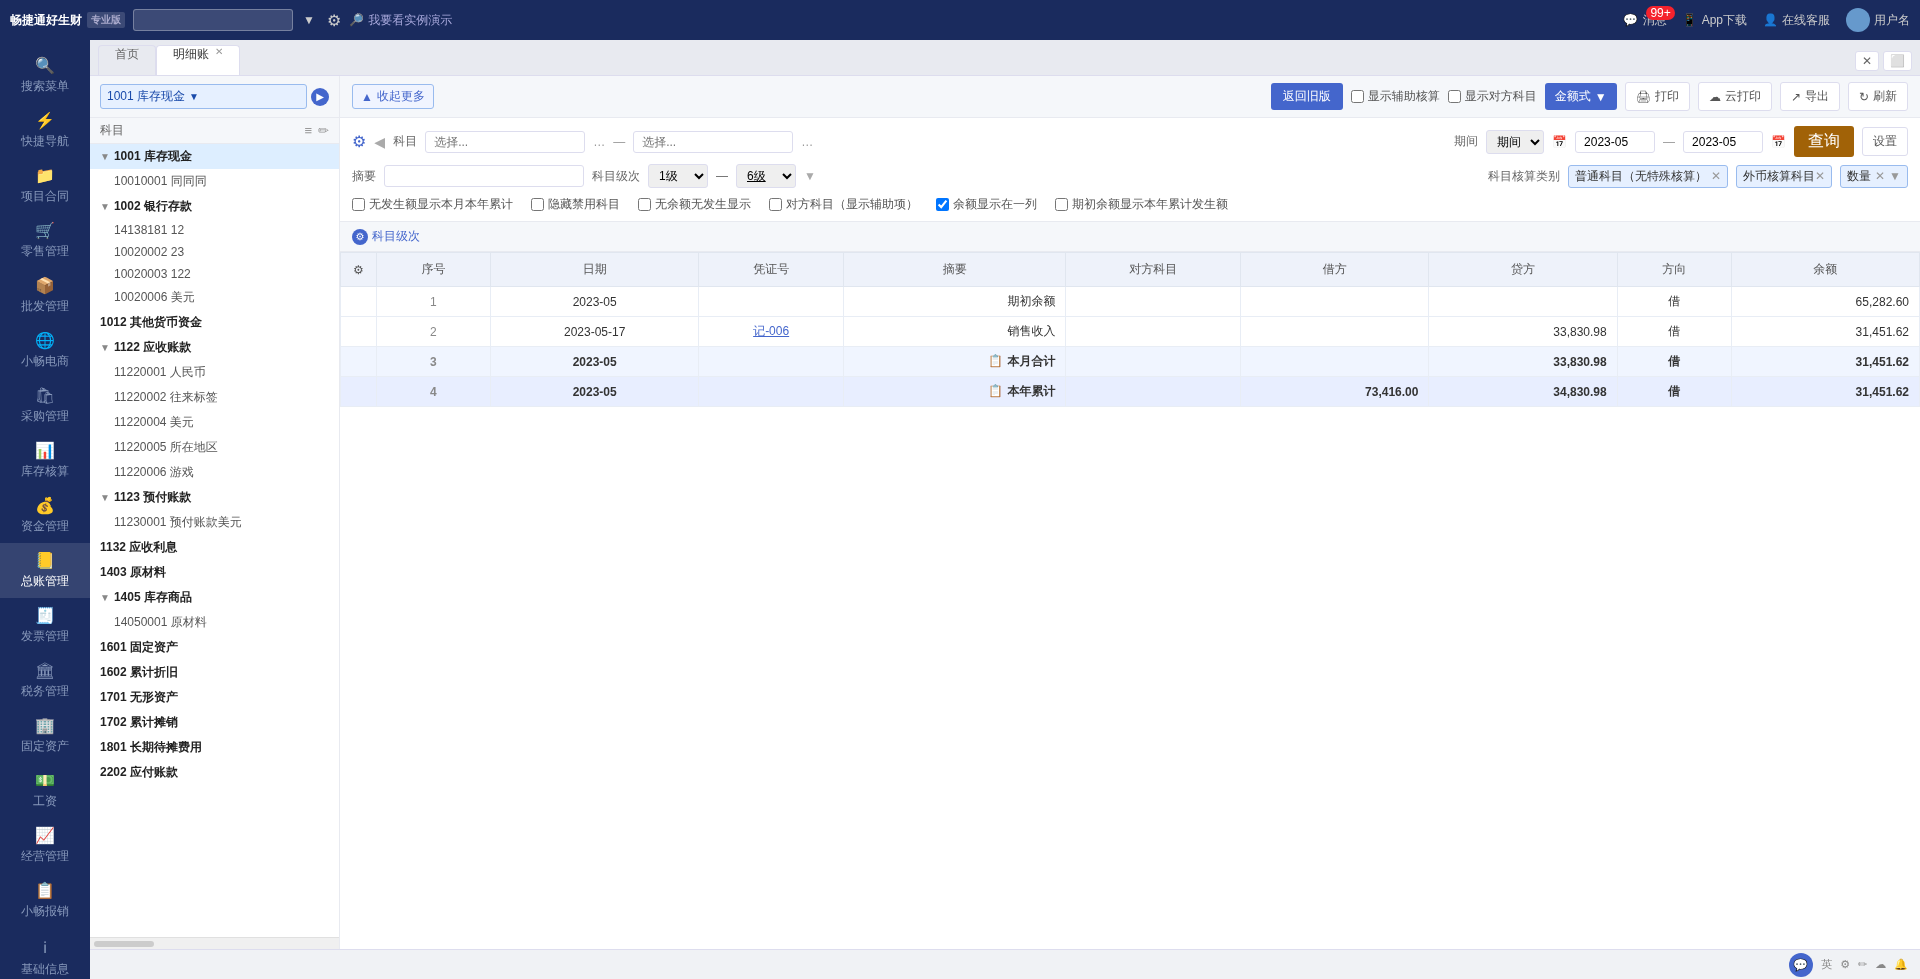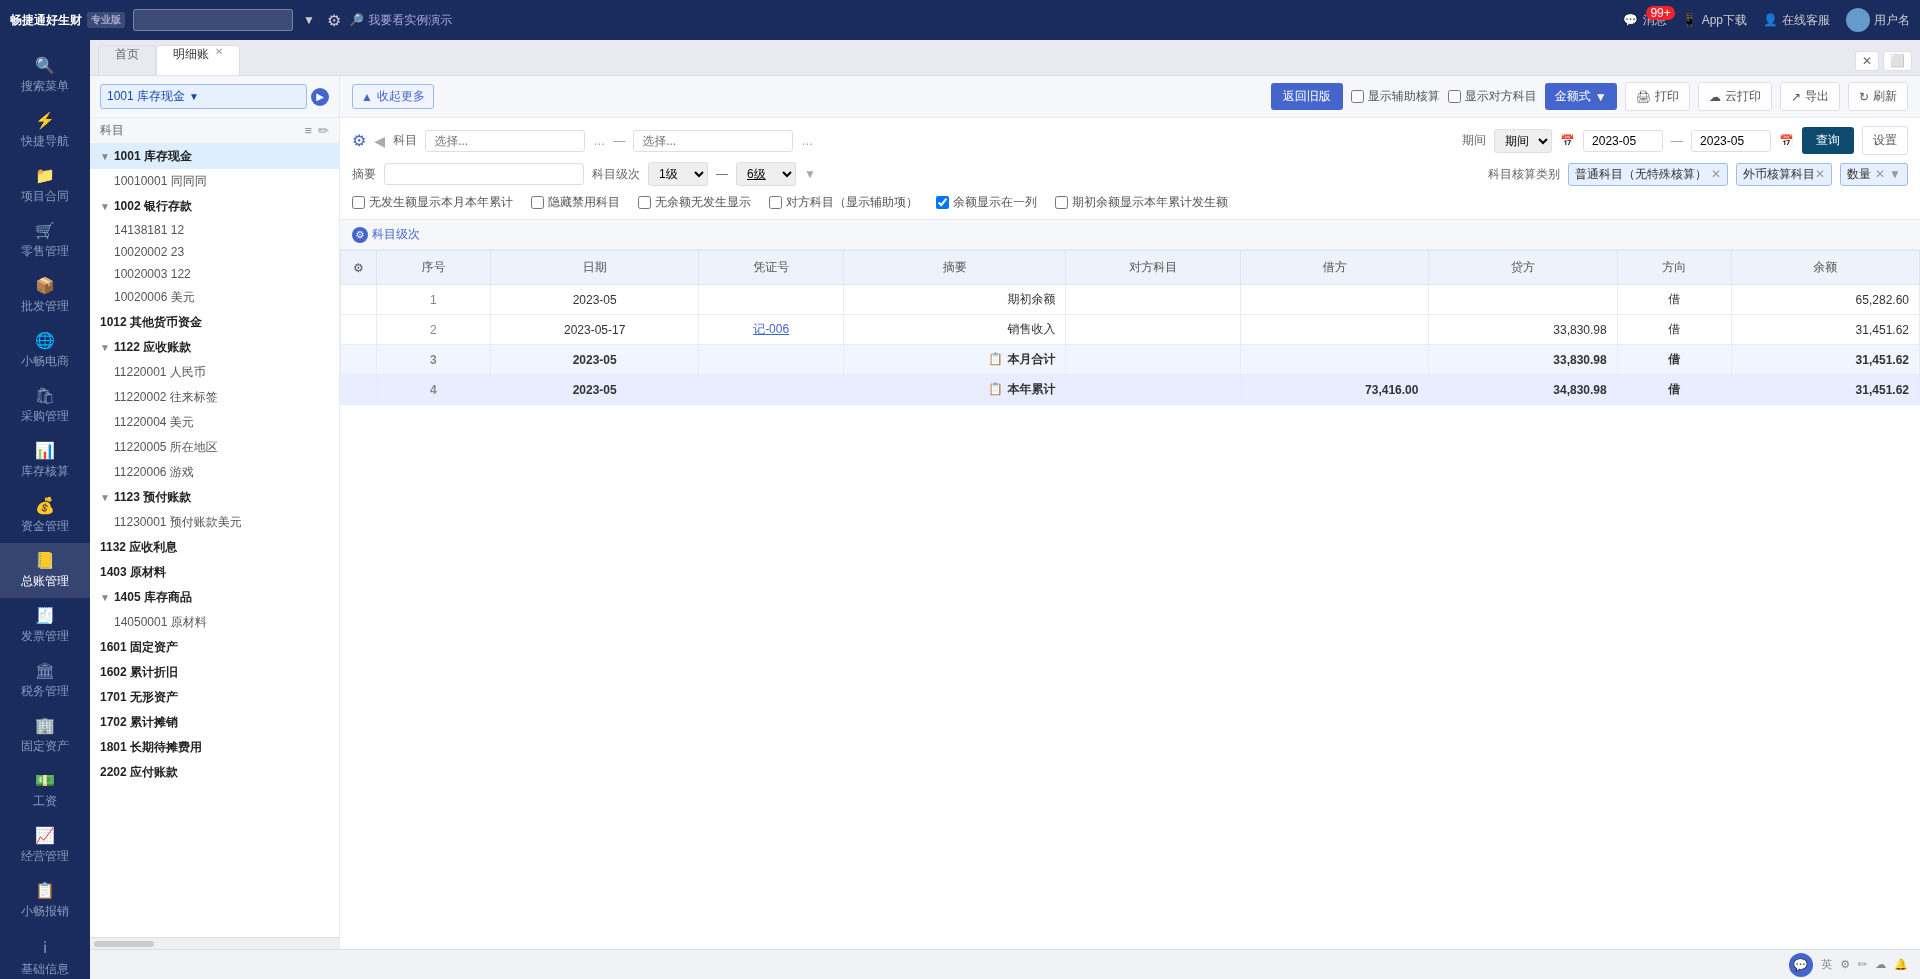--- a/index.html
+++ b/index.html
@@ -80,21 +80,21 @@
     tr.total-row td { font-weight: bold; background: #f0f5ff; }
     tr.year-row td { font-weight: bold; background: #e8eeff; }
     .voucher-link { color: #4466cc; cursor: pointer; text-decoration: underline; }
     .row-num { color: #888; }
 
     
     .statusbar { height: 30px; background: #f0f2f5; border-top: 1px solid #dde; display: flex; align-items: center; padding: 0 12px; gap: 8px; flex-shrink: 0; }
     .status-item { color: #888; font-size: 11px; display: flex; align-items: center; gap: 3px; }
 
     .close-panel-btn { background: #fff; border: 1px solid #dde; padding: 2px 6px; cursor: pointer; color: #666; border-radius: 3px; font-size: 12px; }
-    .btn-query-blue { background: #0c4a6e; color: #fff; border: none; border-radius: 3px; padding: 5px 14px; cursor: pointer; font-size: 12px; }
+    .btn-query-blue { background: #a16207; color: #fff; border: none; border-radius: 3px; padding: 5px 14px; cursor: pointer; font-size: 16px; }
     .btn-setting-white { background: #fff; color: #555; border: 1px solid #dde; border-radius: 3px; padding: 5px 10px; cursor: pointer; font-size: 12px; }
   </style>
 </head>
 <body>
 
 <div class="topbar">
   <div class="topbar-logo">
     <span>畅捷通好生财</span>
     <span class="edition">专业版</span>
   </div>

